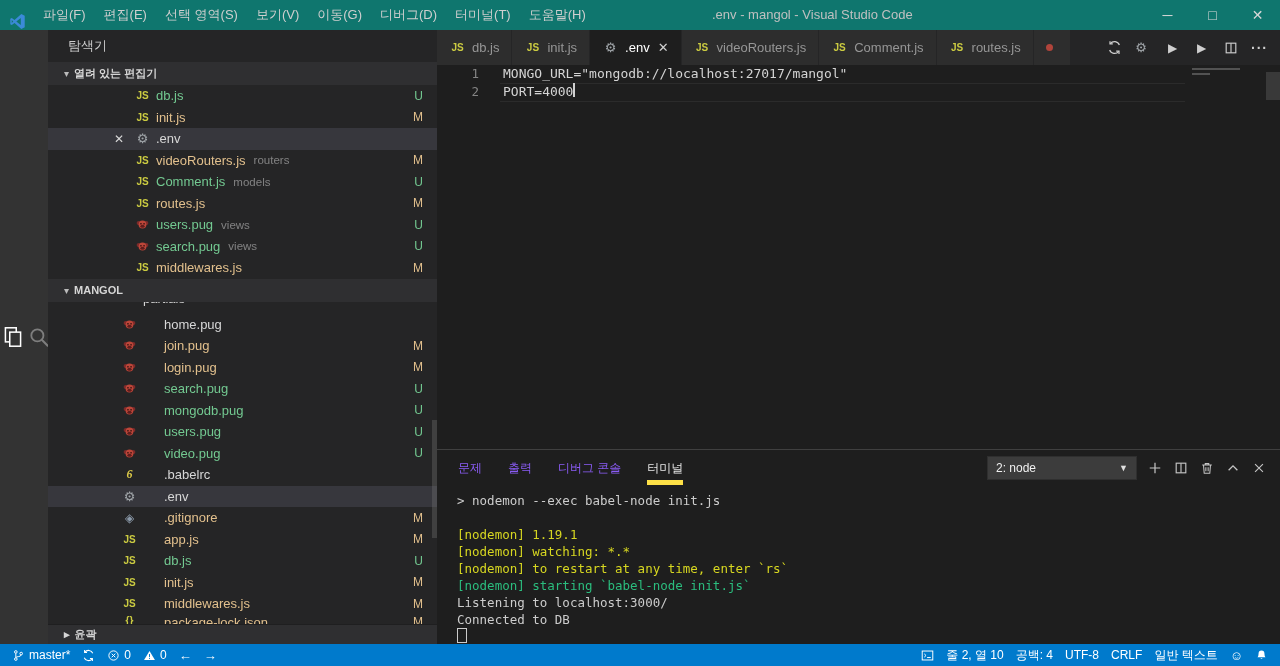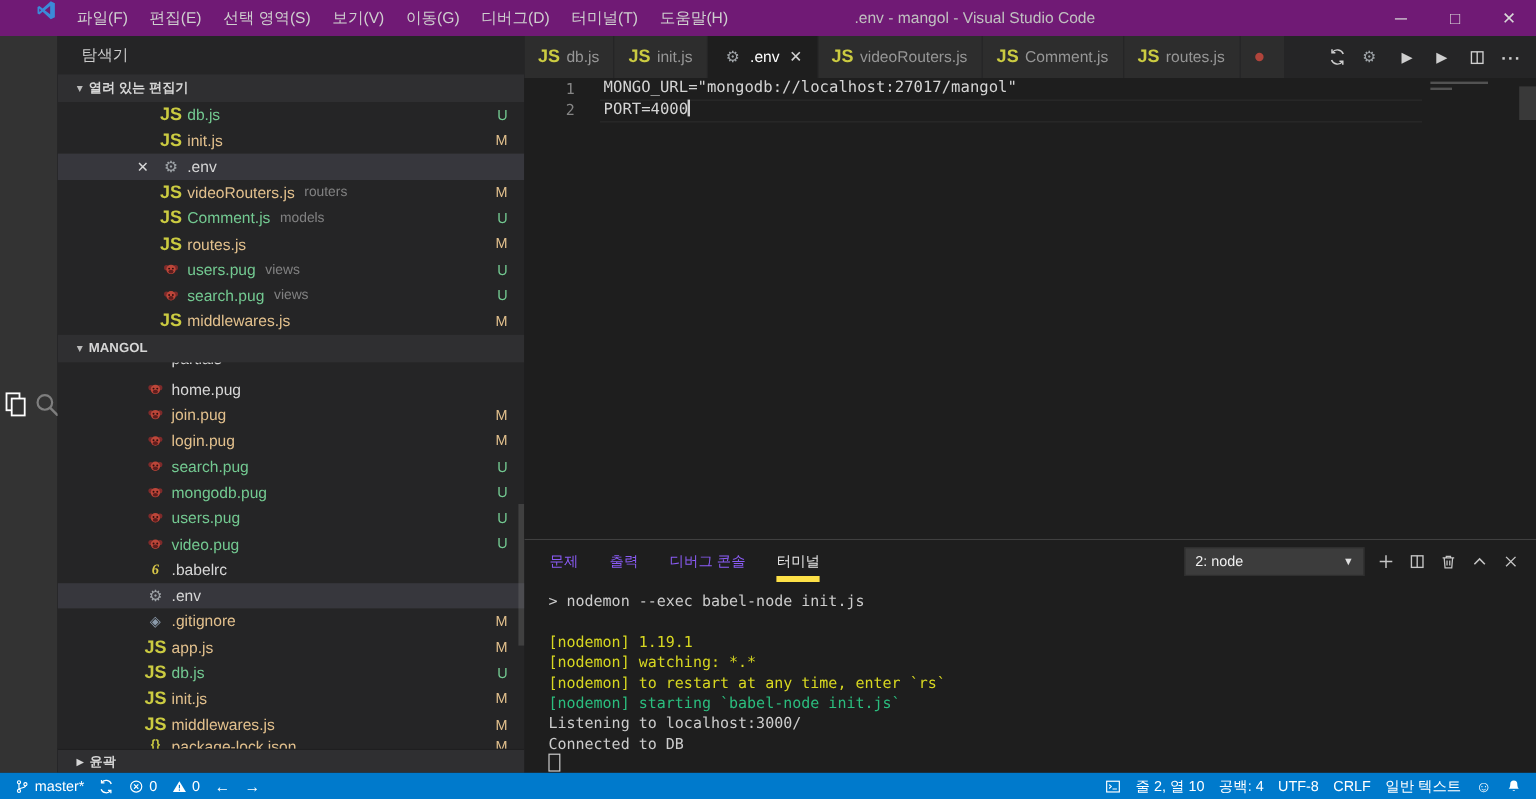--- a/index.html
+++ b/index.html
@@ -1,19 +1,19 @@
 <!DOCTYPE html>
 <html><head>
 <meta charset="utf-8">
 <style>
   html,body{margin:0;padding:0;background:#111;}
   #window{position:relative;width:1280px;height:666px;background:#1e1e1e;overflow:hidden;
           font-family:"Liberation Sans",sans-serif;color:#cccccc;-webkit-font-smoothing:antialiased;}
   
-  .titlebar{position:absolute;top:0;left:0;right:0;height:30px;background:#701a75;display:flex;align-items:flex-start;font-size:13px;padding-left:21px;}
+  .titlebar{position:absolute;top:0;left:0;right:0;height:30px;background:#0f766e;display:flex;align-items:flex-end;font-size:13px;}
   .logo{width:34px;display:flex;justify-content:center;align-items:center;}
   .menu-item{padding:0 9px;line-height:30px;color:#cfcfcf;cursor:default;}
   .win-title{position:absolute;left:712px;top:0;line-height:30px;color:#c0c0c0;}
   .win-controls{position:absolute;right:0;top:0;display:flex;}
   .win-btn{width:45px;text-align:center;line-height:30px;font-size:14px;color:#d8d8d8;}
   
   .main{position:absolute;top:30px;left:0;right:0;bottom:22px;display:flex;}
   
   .activitybar{width:48px;background:#333333;display:flex;flex-direction:row;align-items:center;flex-shrink:0;}
   .act-item{width:48px;height:49px;display:flex;align-items:center;justify-content:center;color:#7e7e7e;position:relative;}
@@ -21,24 +21,24 @@
   .act-badge{position:absolute;right:3px;bottom:3px;min-width:13px;height:19px;padding:0 3px;background:#007acc;color:#fff;
              border-radius:11px;font-size:11px;line-height:19px;text-align:center;font-weight:bold;}
   .act-bottom{margin-top:auto;margin-bottom:8px;}
   .act-bottom .act-badge{height:15px;min-width:10px;line-height:15px;font-size:10px;right:2px;bottom:0;}
   
   .sidebar{width:389px;background:#252526;flex-shrink:0;position:relative;overflow:hidden;font-size:13px;}
   .sb-title{height:32px;line-height:32px;padding-left:20px;font-size:13px;color:#cccccc;}
   .section-h{height:23px;display:flex;align-items:center;background:#2f2f31;font-weight:bold;font-size:11px;color:#d6d6d6;padding-left:16px;gap:5px;}
   .section-h .arr{font-size:10px;color:#bbb;font-weight:normal;}
   .row{height:21.5px;display:flex;align-items:center;position:relative;padding-left:86px;box-sizing:border-box;}
-  .tree .row{padding-left:73px;}
+  .tree .row{padding-left:73px;gap:21px;}
   .row.selected{background:#37373d;}
   .fi{width:17px;display:inline-flex;justify-content:center;align-items:center;margin-right:5px;flex-shrink:0;}
-  .fi-js{color:#cbcb41;font-weight:bold;font-size:15px;}
+  .fi-js{color:#cbcb41;font-weight:bold;font-size:10px;}
   .fi-gear{color:#9fa4a8;font-size:13px;}
   .fi-babel{color:#d9c748;font-style:italic;font-weight:bold;font-size:12px;font-family:"Liberation Serif",serif;}
   .fi-git{color:#8c9bab;font-size:12px;}
   .fi-json{color:#cbcb41;font-size:10px;font-weight:bold;}
   .fi-chev{color:#c5c5c5;font-size:11px;}
   .row .name{white-space:nowrap;color:#d7d7d7;}
   .row.modified .name,.row.modified .badge-ch{color:#e2c08d;}
   .row.untracked .name,.row.untracked .badge-ch{color:#73c991;}
   .row .desc{margin-left:8px;font-size:11.5px;opacity:.55;white-space:nowrap;}
   .badge-ch{position:absolute;right:14px;font-size:12px;}

